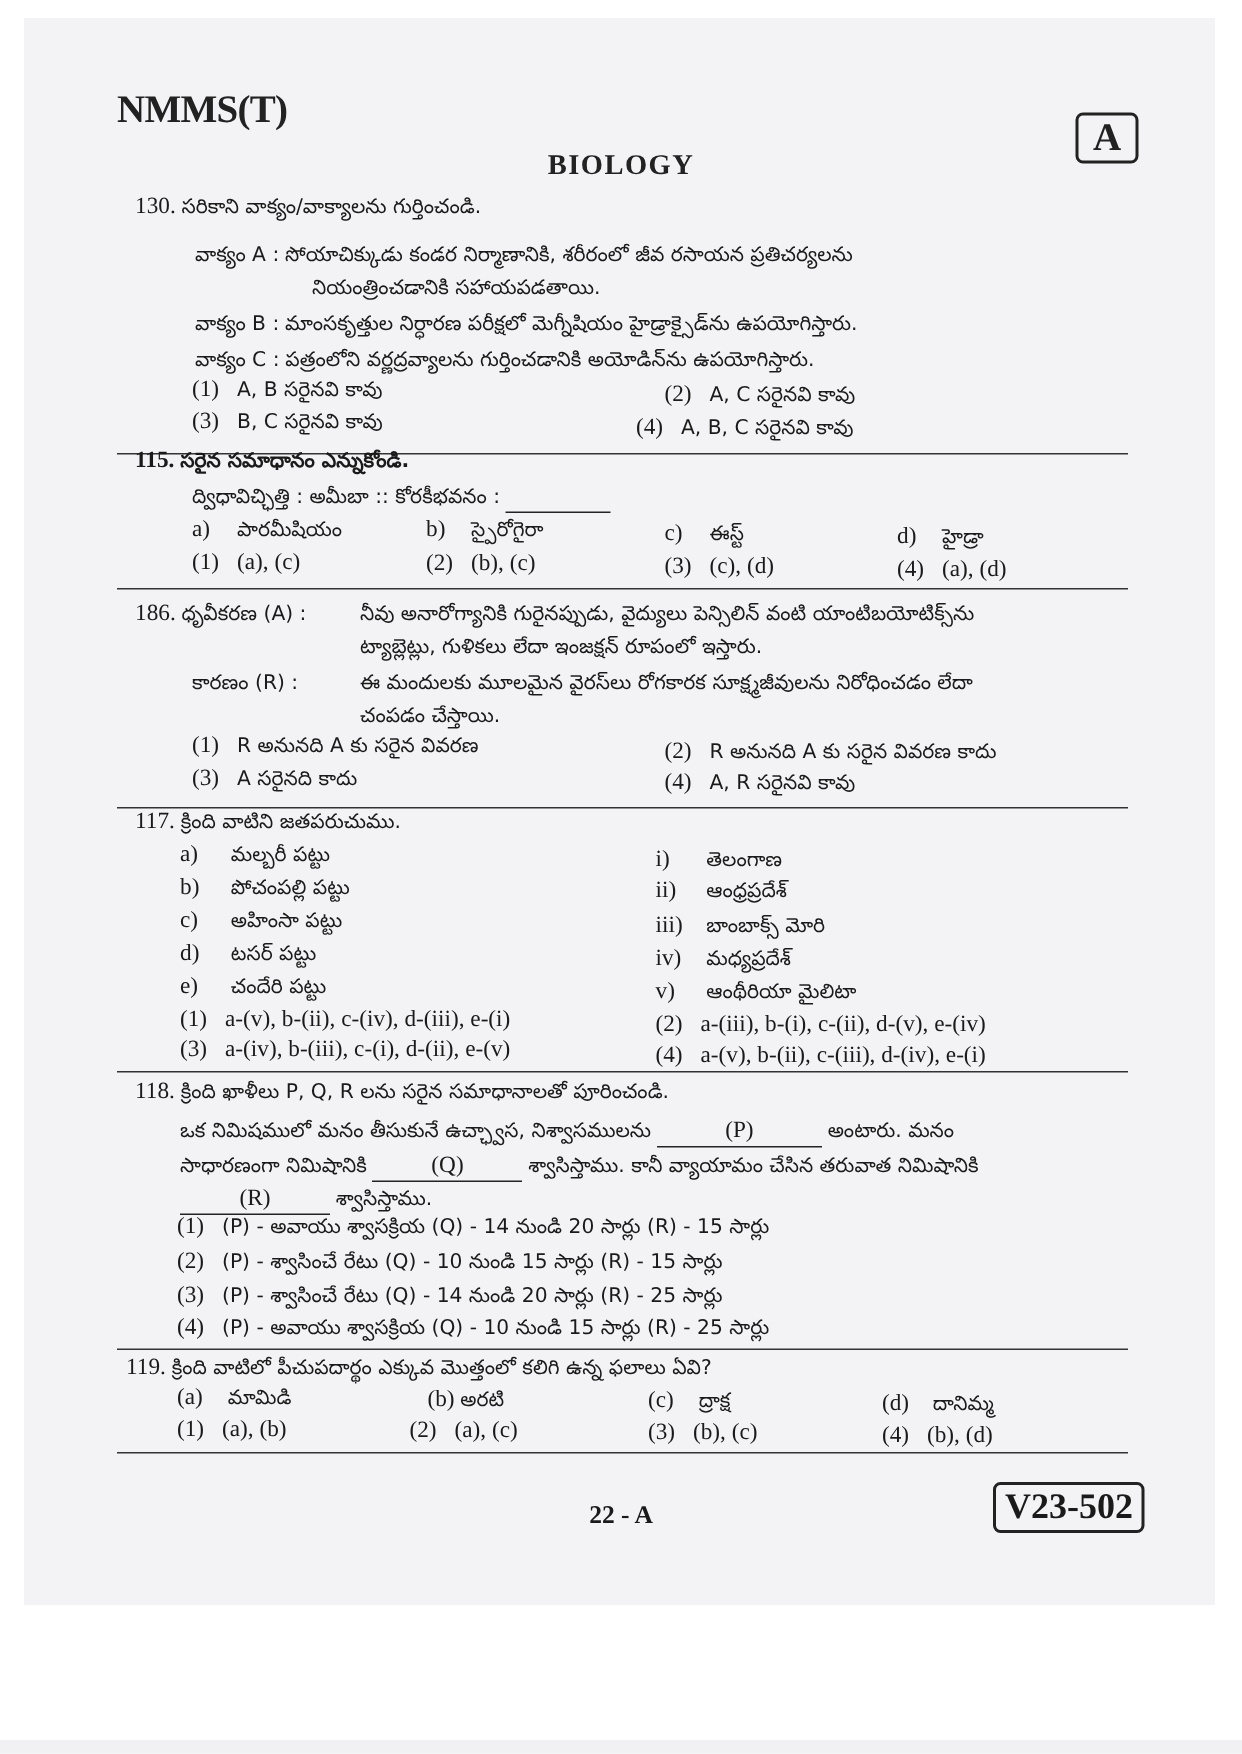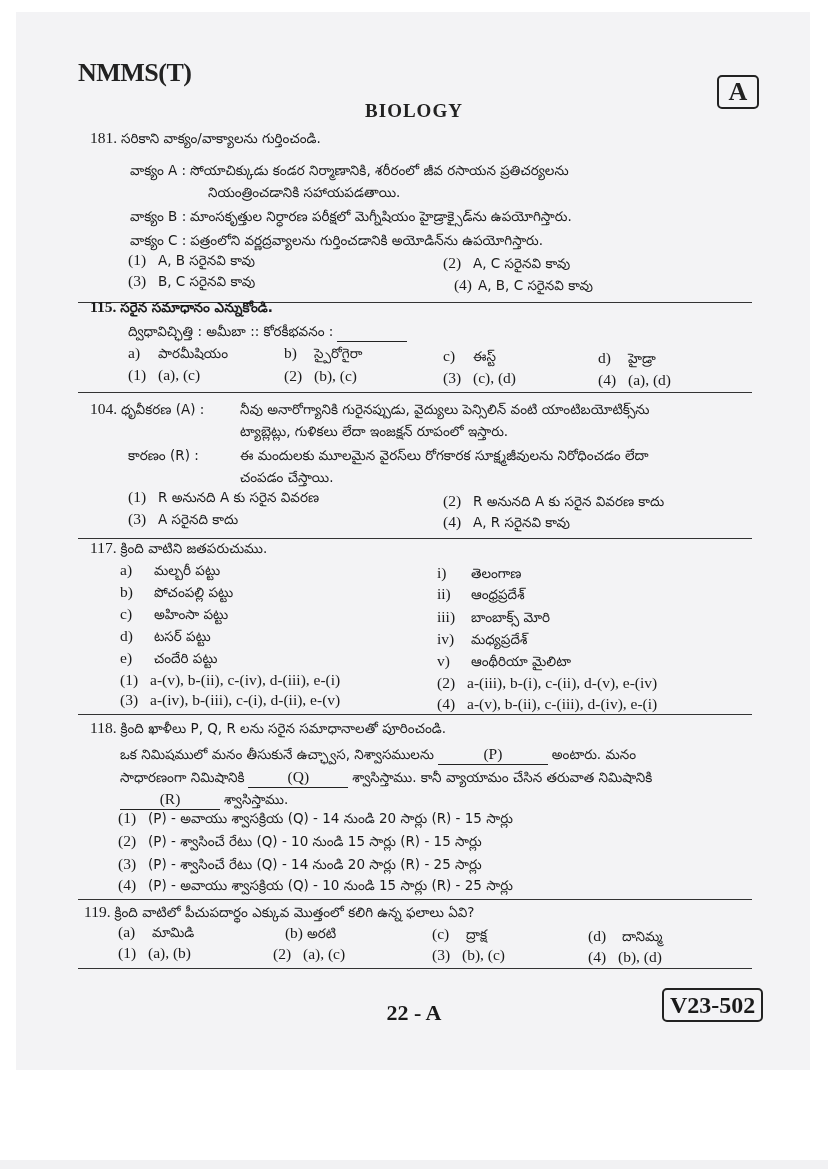--- a/index.html
+++ b/index.html
@@ -26,40 +26,40 @@
     font-size:26px; font-weight:bold; text-align:center; line-height:30px; color:#222;
   }
   .subject {
     left:0; width:828px; top:100px; text-align:center;
     font-size:19px; font-weight:bold; letter-spacing:1px; color:#222;
   }
   .line { font-size:15.5px; white-space:nowrap; line-height:20px; }
   .tel { font-family:"DejaVu Sans", sans-serif; font-size:13.5px; }
   .rule { left:78px; width:674px; height:0; border-top:1.5px solid #333; }
   .opt-num { display:inline-block; width:30px; }
-  .footer-page { left:0; width:828px; top:1000px; text-align:center; font-size:22px; font-weight:bold; }
+  .footer-page { left:0; width:828px; top:1000px; text-align:center; font-size:17px; font-weight:bold; }
   .footer-code {
     left:662px; top:988px; padding:0 6px; height:30px; line-height:30px;
     border:2px solid #222; border-radius:5px; font-size:24px; font-weight:bold;
   }
   .blank { display:inline-block; border-bottom:1px solid #222; }
 </style>
 </head>
 <body>
 
 <div class="scan"></div>
 <div class="bottom-strip"></div>
 
 <div class="abs code">NMMS(T)</div>
 <div class="abs set-box">A</div>
 <div class="abs subject">BIOLOGY</div>
 
 <div>
   <div class="abs line" style="left:90px;top:128px;">
-    <span>181.</span>
+    <span>130.</span>
     <span class="tel">సరికాని వాక్యం/వాక్యాలను గుర్తించండి.</span>
   </div>
   <div class="abs line" style="left:130px;top:160px;">
     <span class="tel">వాక్యం A :</span>
     <span class="tel">సోయాచిక్కుడు కండర నిర్మాణానికి, శరీరంలో జీవ రసాయన ప్రతిచర్యలను</span>
   </div>
   <div class="abs line" style="left:208px;top:182px;">
     <span class="tel">నియంత్రించడానికి సహాయపడతాయి.</span>
   </div>
   <div class="abs line" style="left:130px;top:206px;">
@@ -72,21 +72,21 @@
   </div>
   <div class="abs line" style="left:128px;top:250px;">
     <span class="opt-num">(1)</span><span class="tel">A, B సరైనవి కావు</span>
   </div>
   <div class="abs line" style="left:443px;top:253px;">
     <span class="opt-num">(2)</span><span class="tel">A, C సరైనవి కావు</span>
   </div>
   <div class="abs line" style="left:128px;top:271px;">
     <span class="opt-num">(3)</span><span class="tel">B, C సరైనవి కావు</span>
   </div>
-  <div class="abs line" style="left:448px;top:275px;text-align:center;">
+  <div class="abs line" style="left:424px;top:275px;">
     <span class="opt-num">(4)</span><span class="tel">A, B, C సరైనవి కావు</span>
   </div>
 </div>
 <div class="abs rule" style="top:302px;"></div>
 
 <div>
   <div class="abs line" style="left:90px;top:297px;font-weight:bold;">
     <span>115.</span>
     <span class="tel">సరైన సమాధానం ఎన్నుకోండి.</span>
   </div>
@@ -116,21 +116,21 @@
     <span class="opt-num">(3)</span><span>(c), (d)</span>
   </div>
   <div class="abs line" style="left:598px;top:370px;">
     <span class="opt-num">(4)</span><span>(a), (d)</span>
   </div>
 </div>
 <div class="abs rule" style="top:392px;"></div>
 
 <div>
   <div class="abs line" style="left:90px;top:399px;">
-    <span>104.</span>
+    <span>186.</span>
     <span class="tel">ధృవీకరణ (A) :</span>
   </div>
   <div class="abs line" style="left:240px;top:399px;">
     <span class="tel">నీవు అనారోగ్యానికి గురైనప్పుడు, వైద్యులు పెన్సిలిన్ వంటి యాంటిబయోటిక్స్‌ను</span>
   </div>
   <div class="abs line" style="left:240px;top:421px;">
     <span class="tel">ట్యాబ్లెట్లు, గుళికలు లేదా ఇంజక్షన్ రూపంలో ఇస్తారు.</span>
   </div>
   <div class="abs line" style="left:128px;top:445px;">
     <span class="tel">కారణం (R) :</span>

